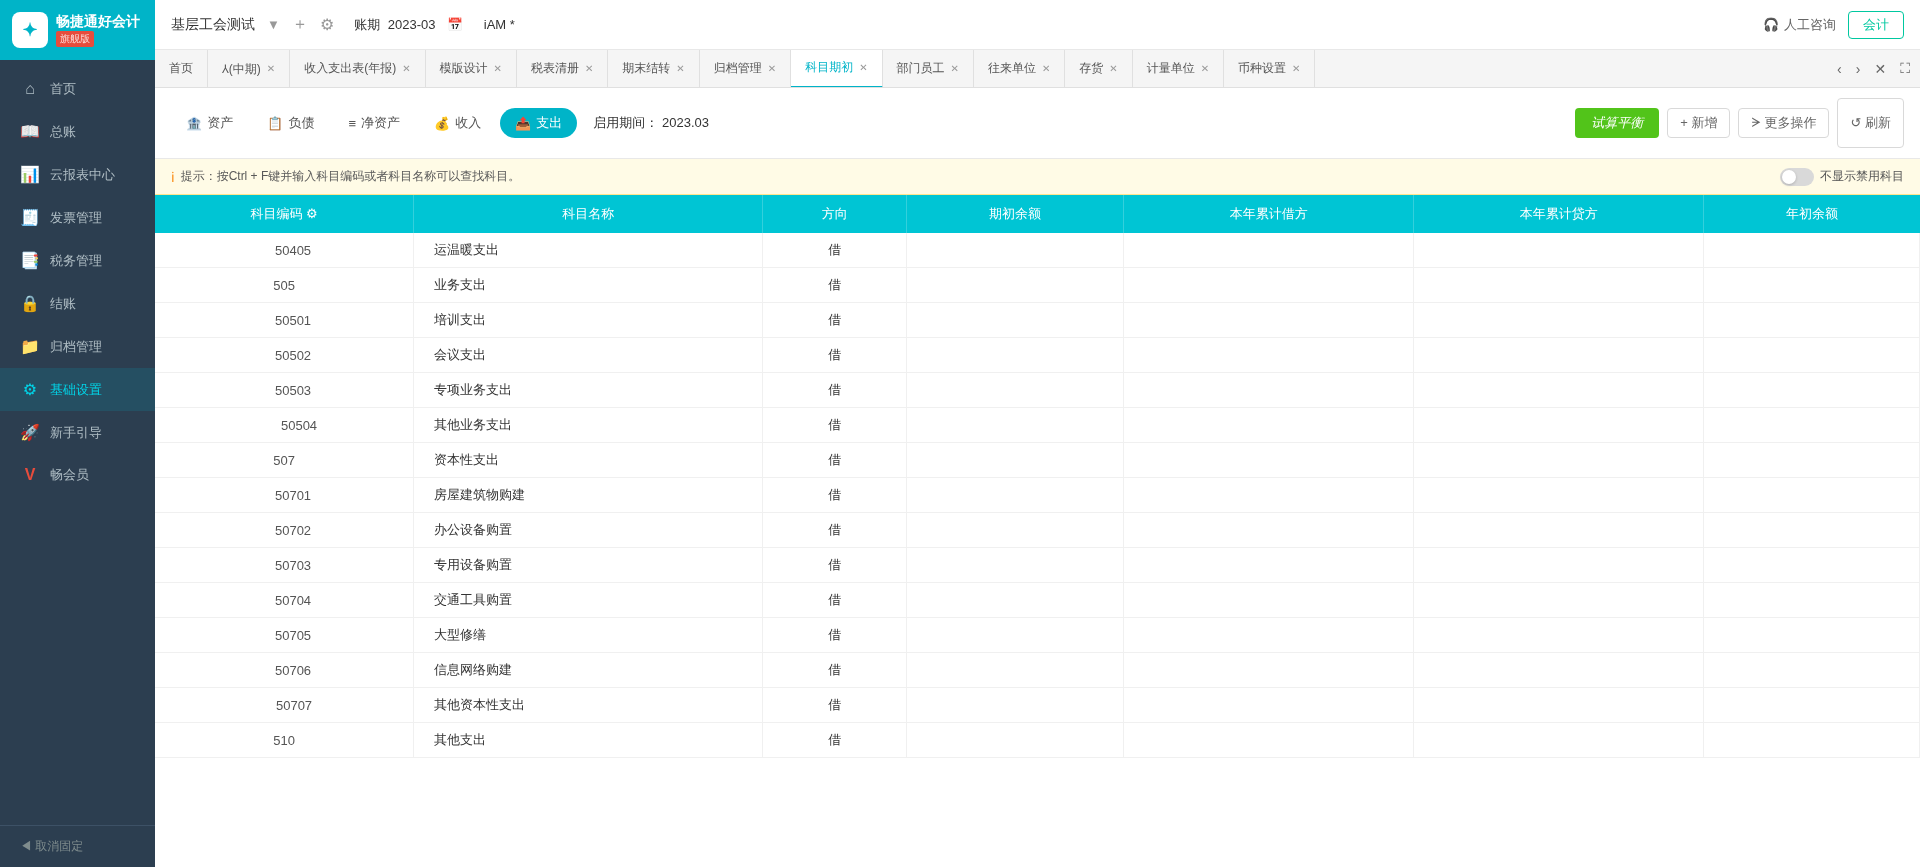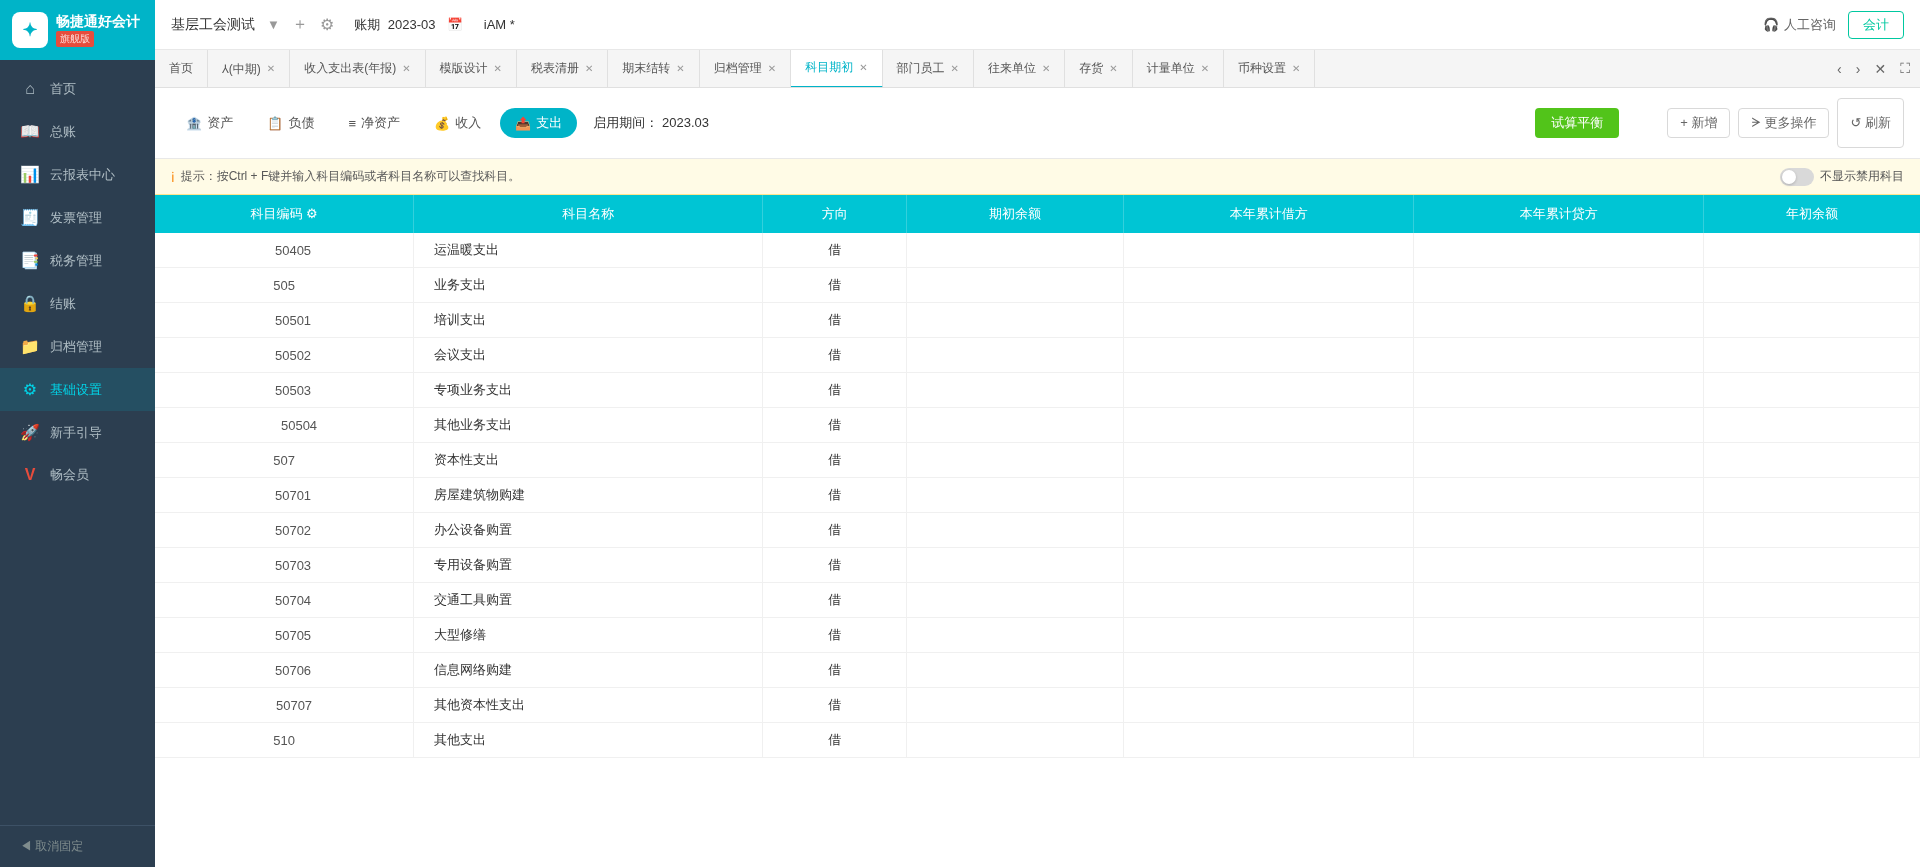--- a/index.html
+++ b/index.html
@@ -47,22 +47,22 @@
     .content { flex: 1; display: flex; flex-direction: column; overflow: hidden; padding: 0; }
 
     
     .subtab-bar { background: white; padding: 10px 16px; display: flex; align-items: center; gap: 4px; border-bottom: 1px solid #e8e8e8; flex-shrink: 0; }
     .subtab { display: flex; align-items: center; gap: 5px; padding: 5px 14px; border-radius: 20px; cursor: pointer; font-size: 13px; color: #555; border: 1px solid transparent; }
     .subtab.active { background: #00b4c8; color: white; }
     .subtab-icon { font-size: 13px; }
     .period-label { margin-left: 12px; color: #999; font-size: 13px; }
     .period-label span { color: #333; }
     .subtab-right { margin-left: auto; display: flex; align-items: center; gap: 8px; }
-    .btn-calculate { background: #52c41a; color: white; border: none; padding: 6px 16px; border-radius: 4px; cursor: pointer; font-size: 13px; font-weight: 500; }
-    .btn-new { display: flex; align-items: center; gap: 4px; color: #666; background: transparent; border: 1px solid #d9d9d9; padding: 5px 12px; border-radius: 4px; cursor: pointer; font-size: 13px; margin-left: 40px; }
+    .btn-calculate { background: #52c41a; color: white; border: none; padding: 6px 16px; border-radius: 4px; cursor: pointer; font-size: 13px; font-weight: 500; font-style: italic; }
+    .btn-new { display: flex; align-items: center; gap: 4px; color: #666; background: transparent; border: 1px solid #d9d9d9; padding: 5px 12px; border-radius: 4px; cursor: pointer; font-size: 13px; }
     .btn-more { display: flex; align-items: center; gap: 4px; color: #666; background: transparent; border: 1px solid #d9d9d9; padding: 5px 12px; border-radius: 4px; cursor: pointer; font-size: 13px; }
     .btn-refresh { display: flex; align-items: center; gap: 4px; color: #666; background: transparent; border: 1px solid #d9d9d9; padding: 15px 12px; border-radius: 4px; cursor: pointer; font-size: 13px; }
 
     
     .hint-bar { background: #fffbe6; border-bottom: 1px solid #ffe58f; padding: 8px 16px; display: flex; align-items: center; gap: 6px; flex-shrink: 0; }
     .hint-icon { color: #fa8c16; font-size: 14px; }
     .hint-text { color: #595959; font-size: 12px; }
     .hint-right { margin-left: auto; display: flex; align-items: flex-end; gap: 8px; }
     .toggle-switch { display: flex; align-items: center; gap: 6px; }
     .toggle-track { width: 34px; height: 18px; background: #d9d9d9; border-radius: 9px; position: relative; cursor: pointer; }

